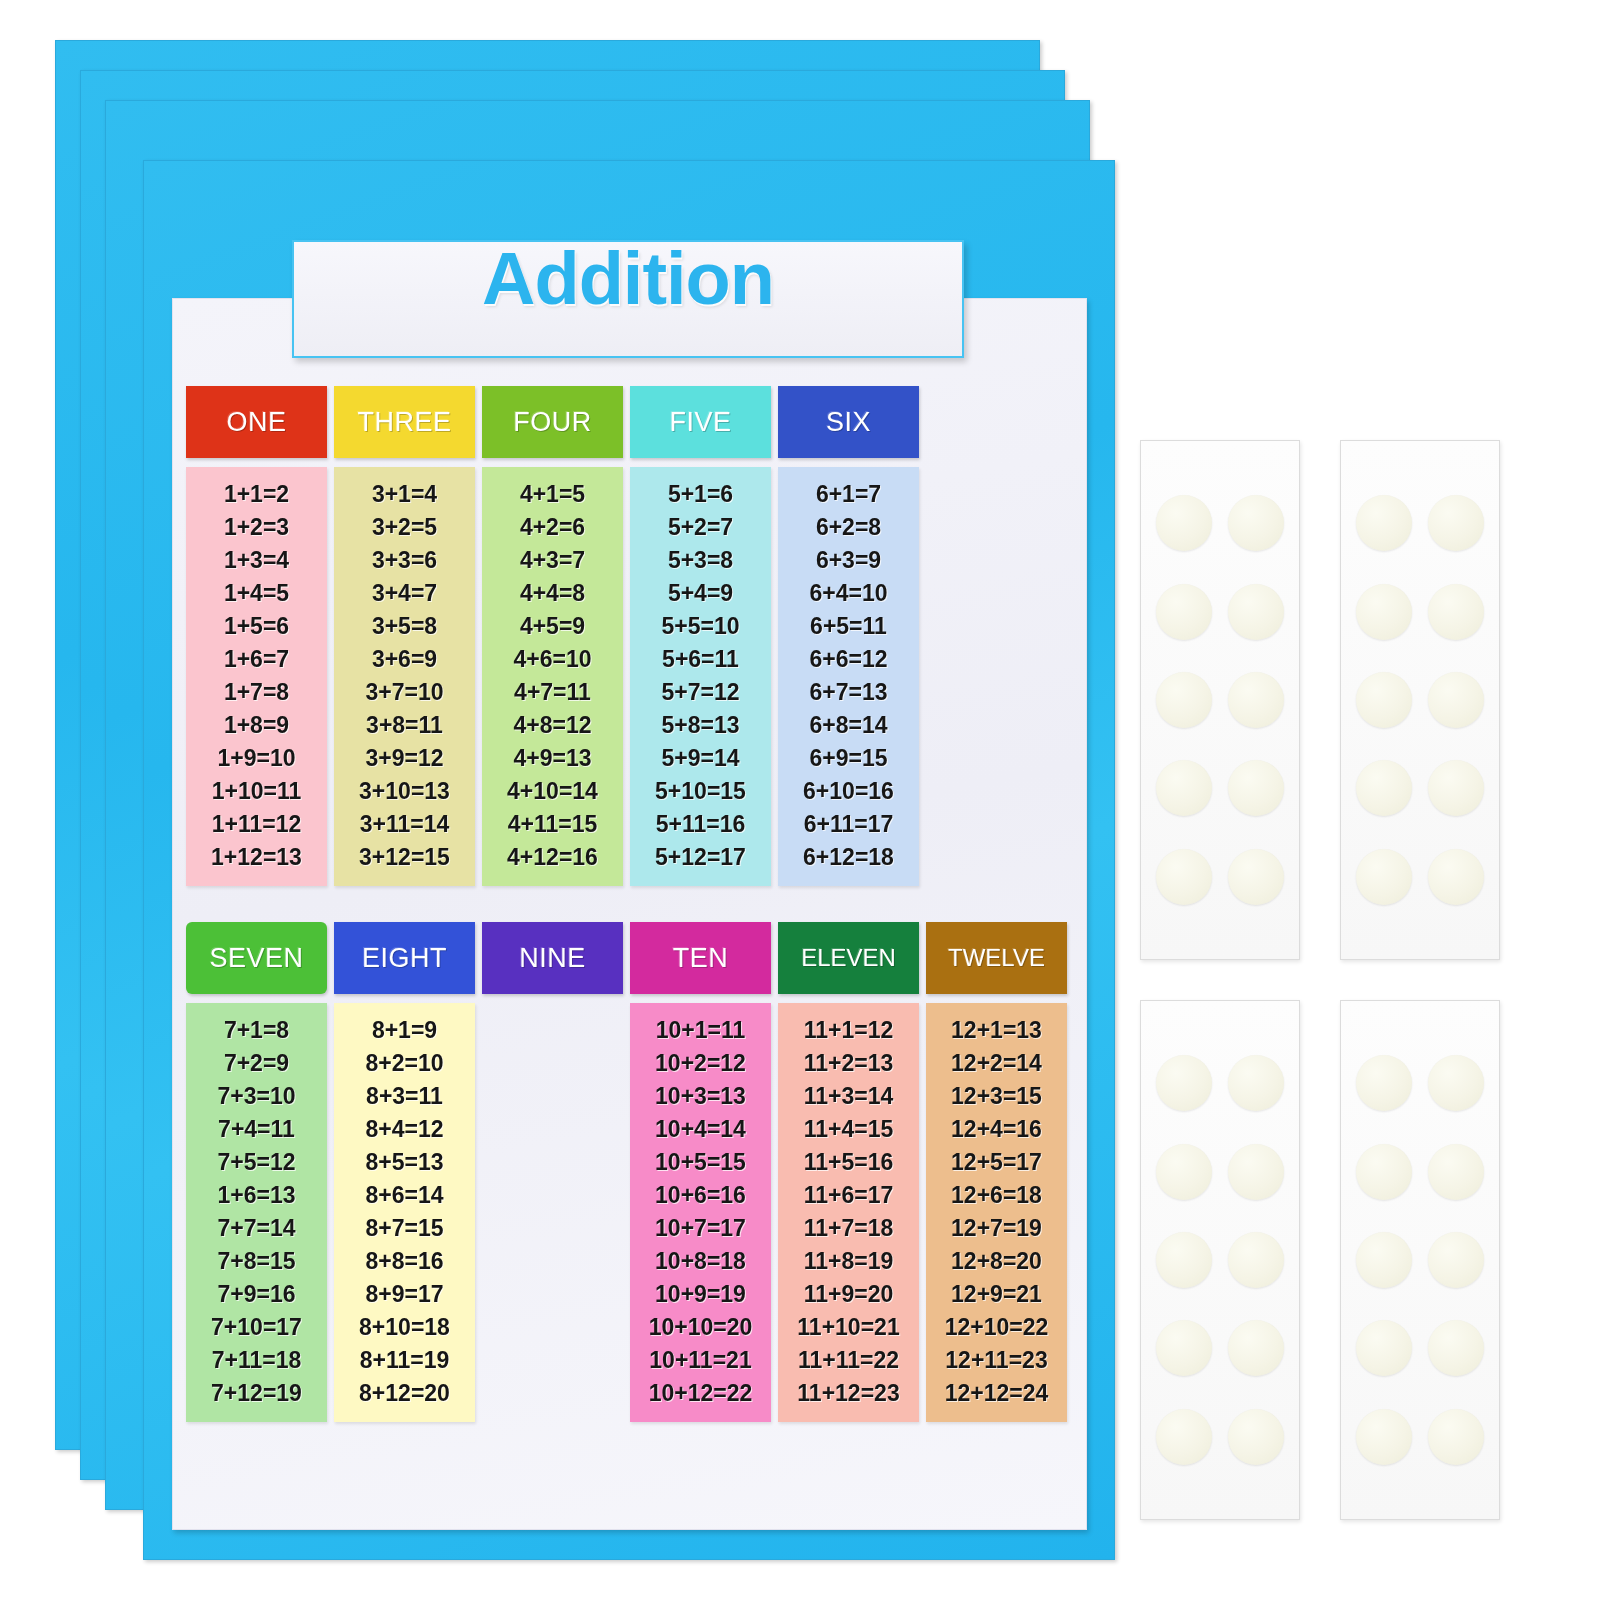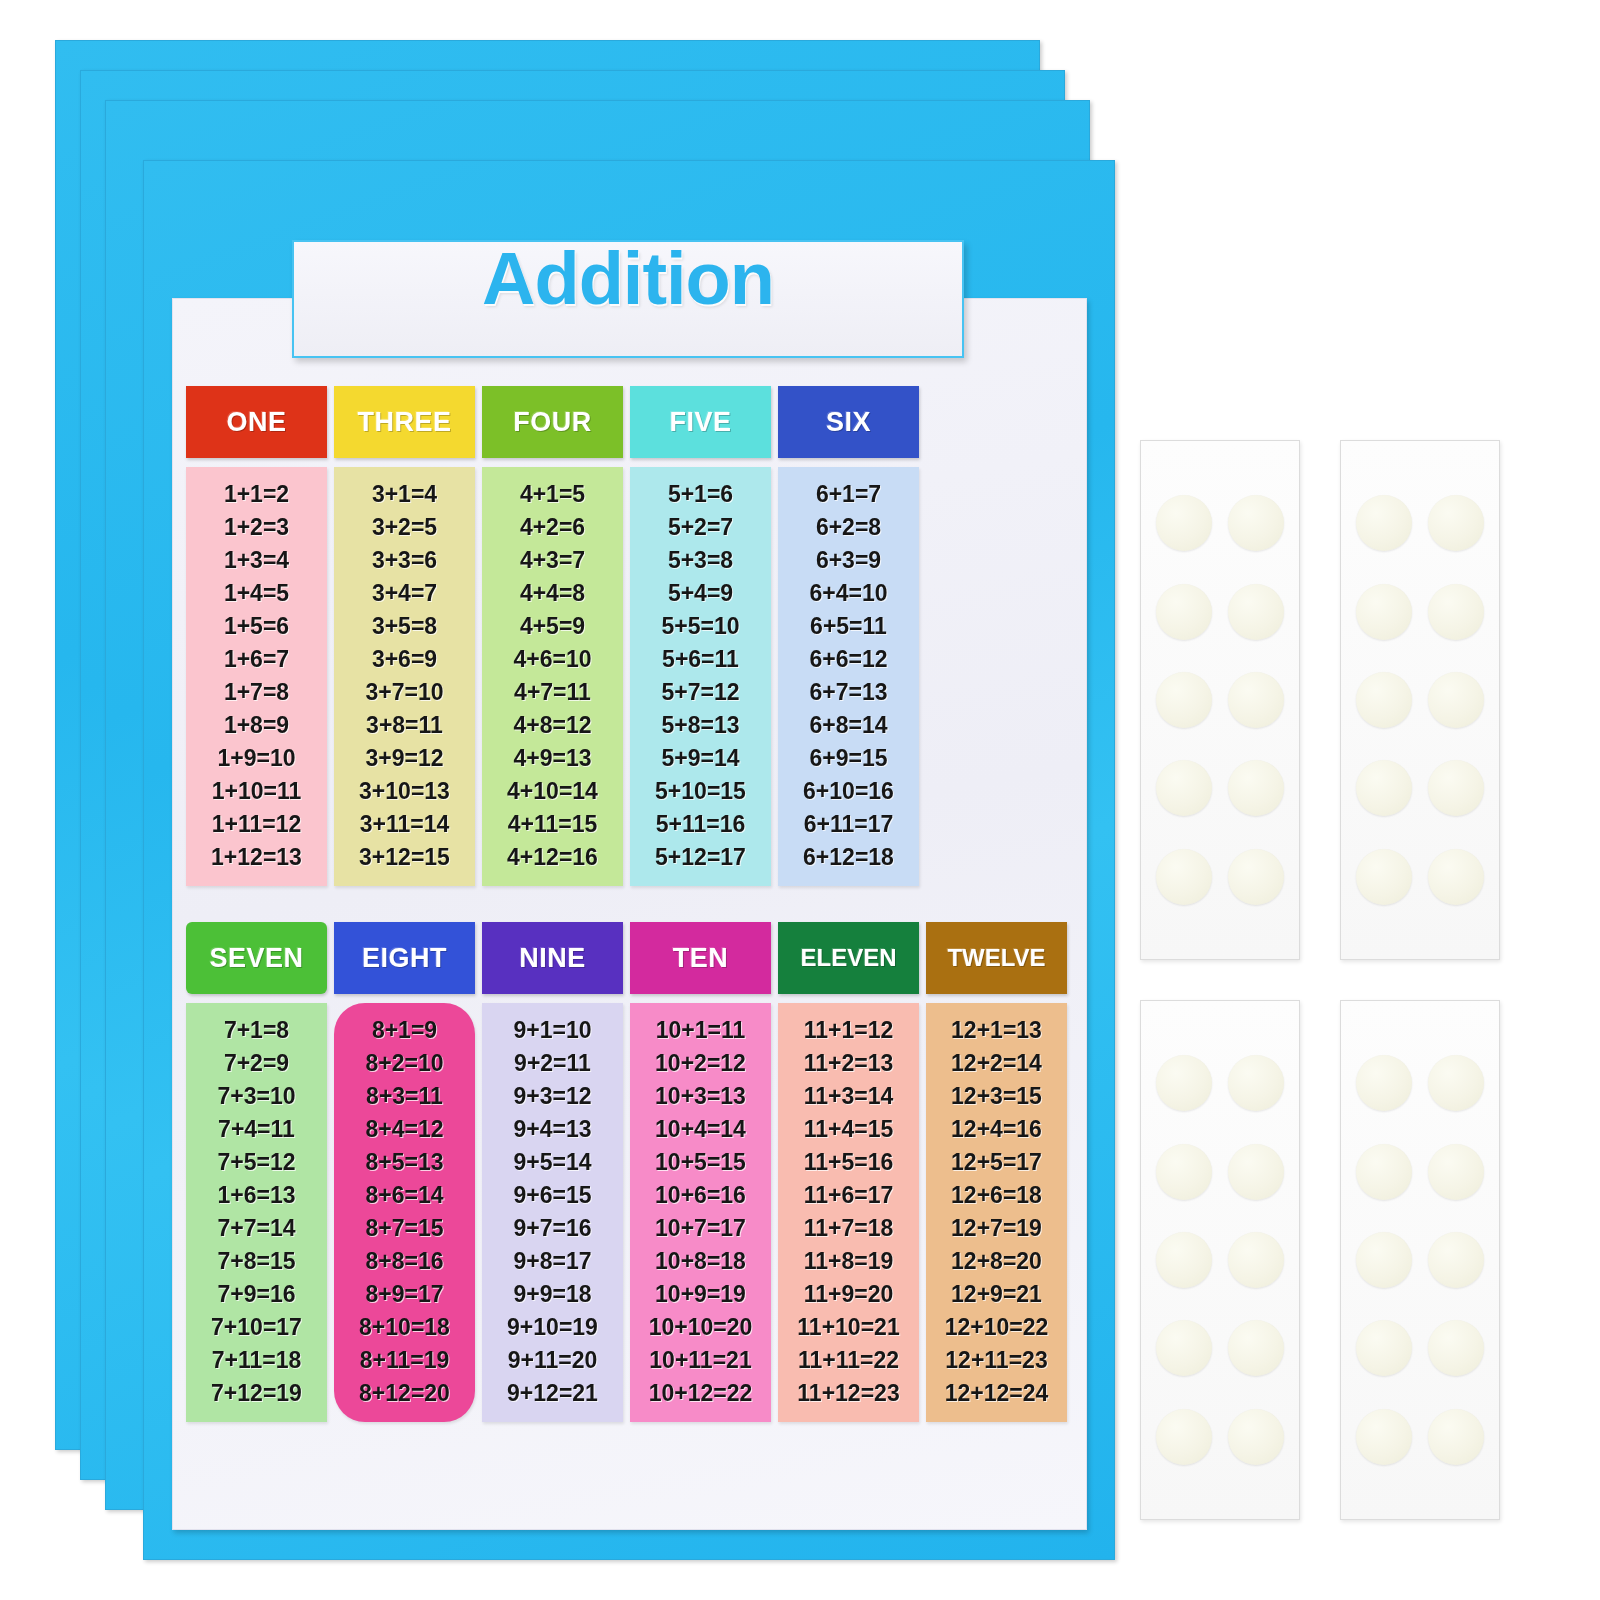--- a/index.html
+++ b/index.html
@@ -60,21 +60,21 @@
     position:absolute;
     left:186px; top:386px;
     width:893px;
   }
   .band{display:flex;gap:7px;width:893px;}
   .band + .band{margin-top:36px;}
   .col{width:141px;display:flex;flex-direction:column;}
   .col-head{
     height:72px;
     display:flex;align-items:center;justify-content:center;
-    color:#ffffff;font-weight:bold;font-size:27px;
+    color:#ffffff;font-weight:normal;font-size:27px;
     letter-spacing:.5px;
     text-shadow:1px 1px 0 rgba(0,0,0,.22), -1px -1px 0 rgba(255,255,255,.18);
     box-shadow:1px 2px 3px rgba(0,0,0,.18);
     box-sizing:border-box;
     white-space:nowrap;
   }
   .col-head.long{font-size:24px;letter-spacing:0;}
   .col-body{
     margin-top:9px;
     padding:11px 0 12px 0;
@@ -233,51 +233,37 @@
               <div class="eq">7+7=14</div>
               <div class="eq">7+8=15</div>
               <div class="eq">7+9=16</div>
               <div class="eq">7+10=17</div>
               <div class="eq">7+11=18</div>
               <div class="eq">7+12=19</div>
             </div>
           </div>
           <div class="col">
             <div class="col-head" style="background: rgb(51, 82, 216);">EIGHT</div>
-            <div class="col-body" style="background: #ec4899; border-radius: 31px;">
+            <div class="col-body" style="background: #fef9c3;">
               <div class="eq">8+1=9</div>
               <div class="eq">8+2=10</div>
               <div class="eq">8+3=11</div>
               <div class="eq">8+4=12</div>
               <div class="eq">8+5=13</div>
               <div class="eq">8+6=14</div>
               <div class="eq">8+7=15</div>
               <div class="eq">8+8=16</div>
               <div class="eq">8+9=17</div>
               <div class="eq">8+10=18</div>
               <div class="eq">8+11=19</div>
               <div class="eq">8+12=20</div>
             </div>
           </div>
           <div class="col">
             <div class="col-head" style="background: rgb(88, 48, 192);">NINE</div>
-            <div class="col-body" style="background: rgb(217, 213, 241);">
-              <div class="eq">9+1=10</div>
-              <div class="eq">9+2=11</div>
-              <div class="eq">9+3=12</div>
-              <div class="eq">9+4=13</div>
-              <div class="eq">9+5=14</div>
-              <div class="eq">9+6=15</div>
-              <div class="eq">9+7=16</div>
-              <div class="eq">9+8=17</div>
-              <div class="eq">9+9=18</div>
-              <div class="eq">9+10=19</div>
-              <div class="eq">9+11=20</div>
-              <div class="eq">9+12=21</div>
-            </div>
           </div>
           <div class="col">
             <div class="col-head" style="background: rgb(211, 42, 158);">TEN</div>
             <div class="col-body" style="background: rgb(247, 139, 200);">
               <div class="eq">10+1=11</div>
               <div class="eq">10+2=12</div>
               <div class="eq">10+3=13</div>
               <div class="eq">10+4=14</div>
               <div class="eq">10+5=15</div>
               <div class="eq">10+6=16</div>

